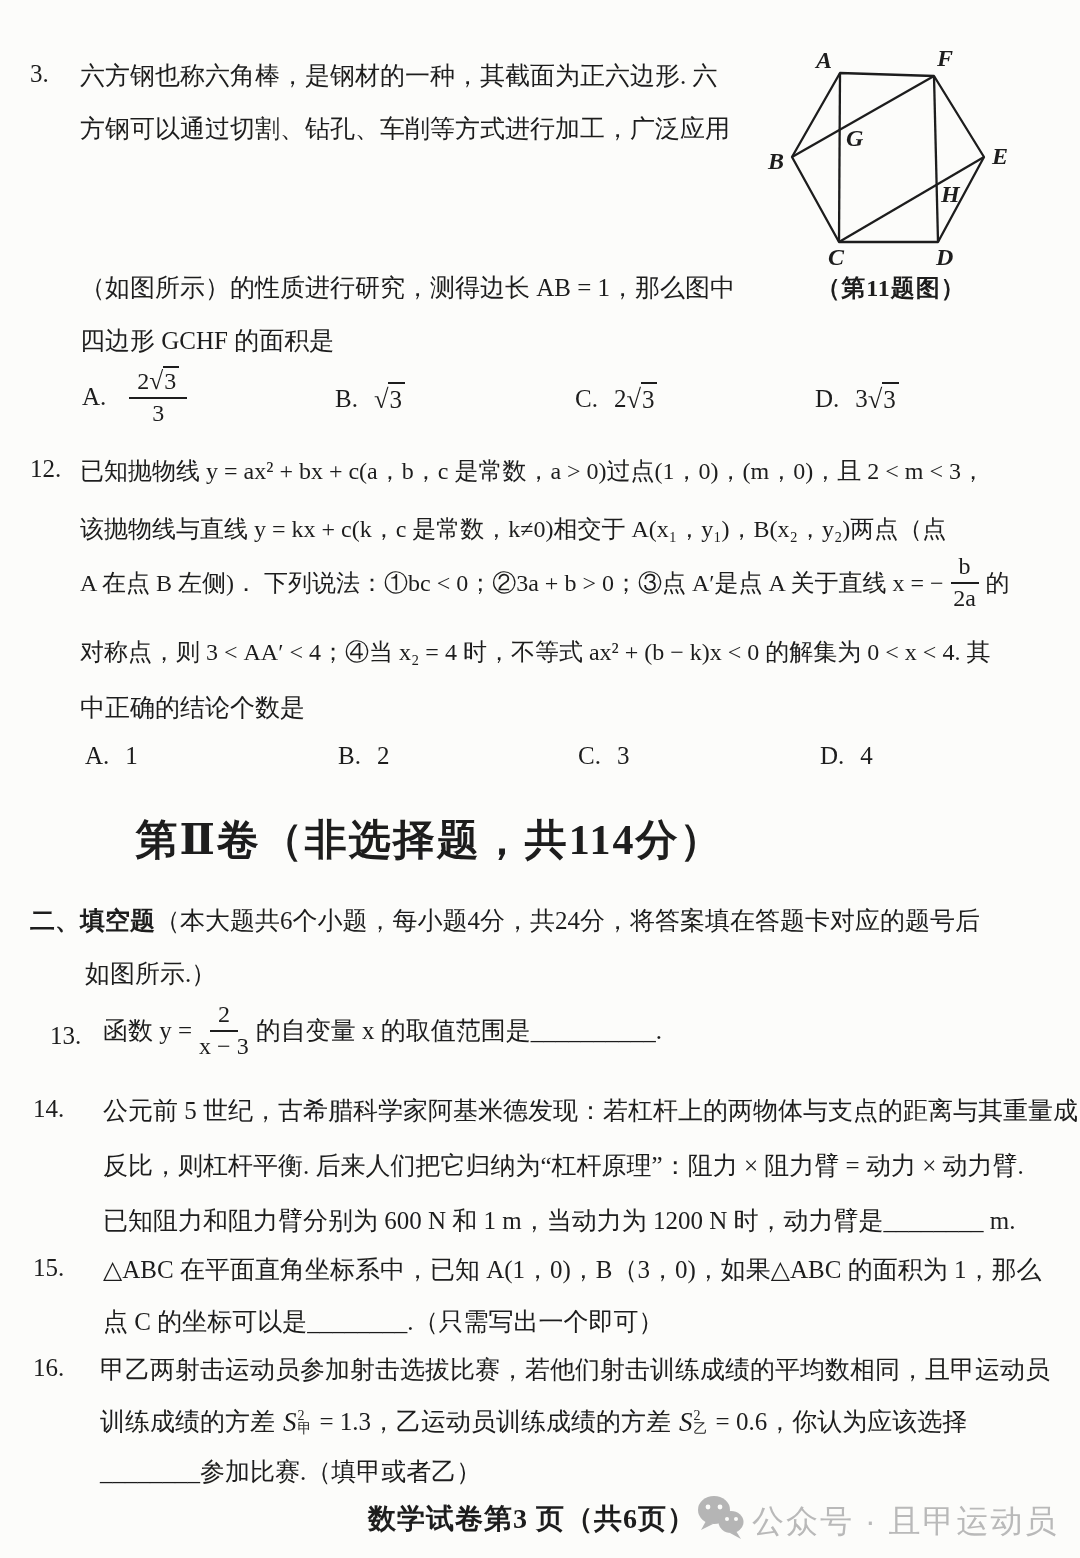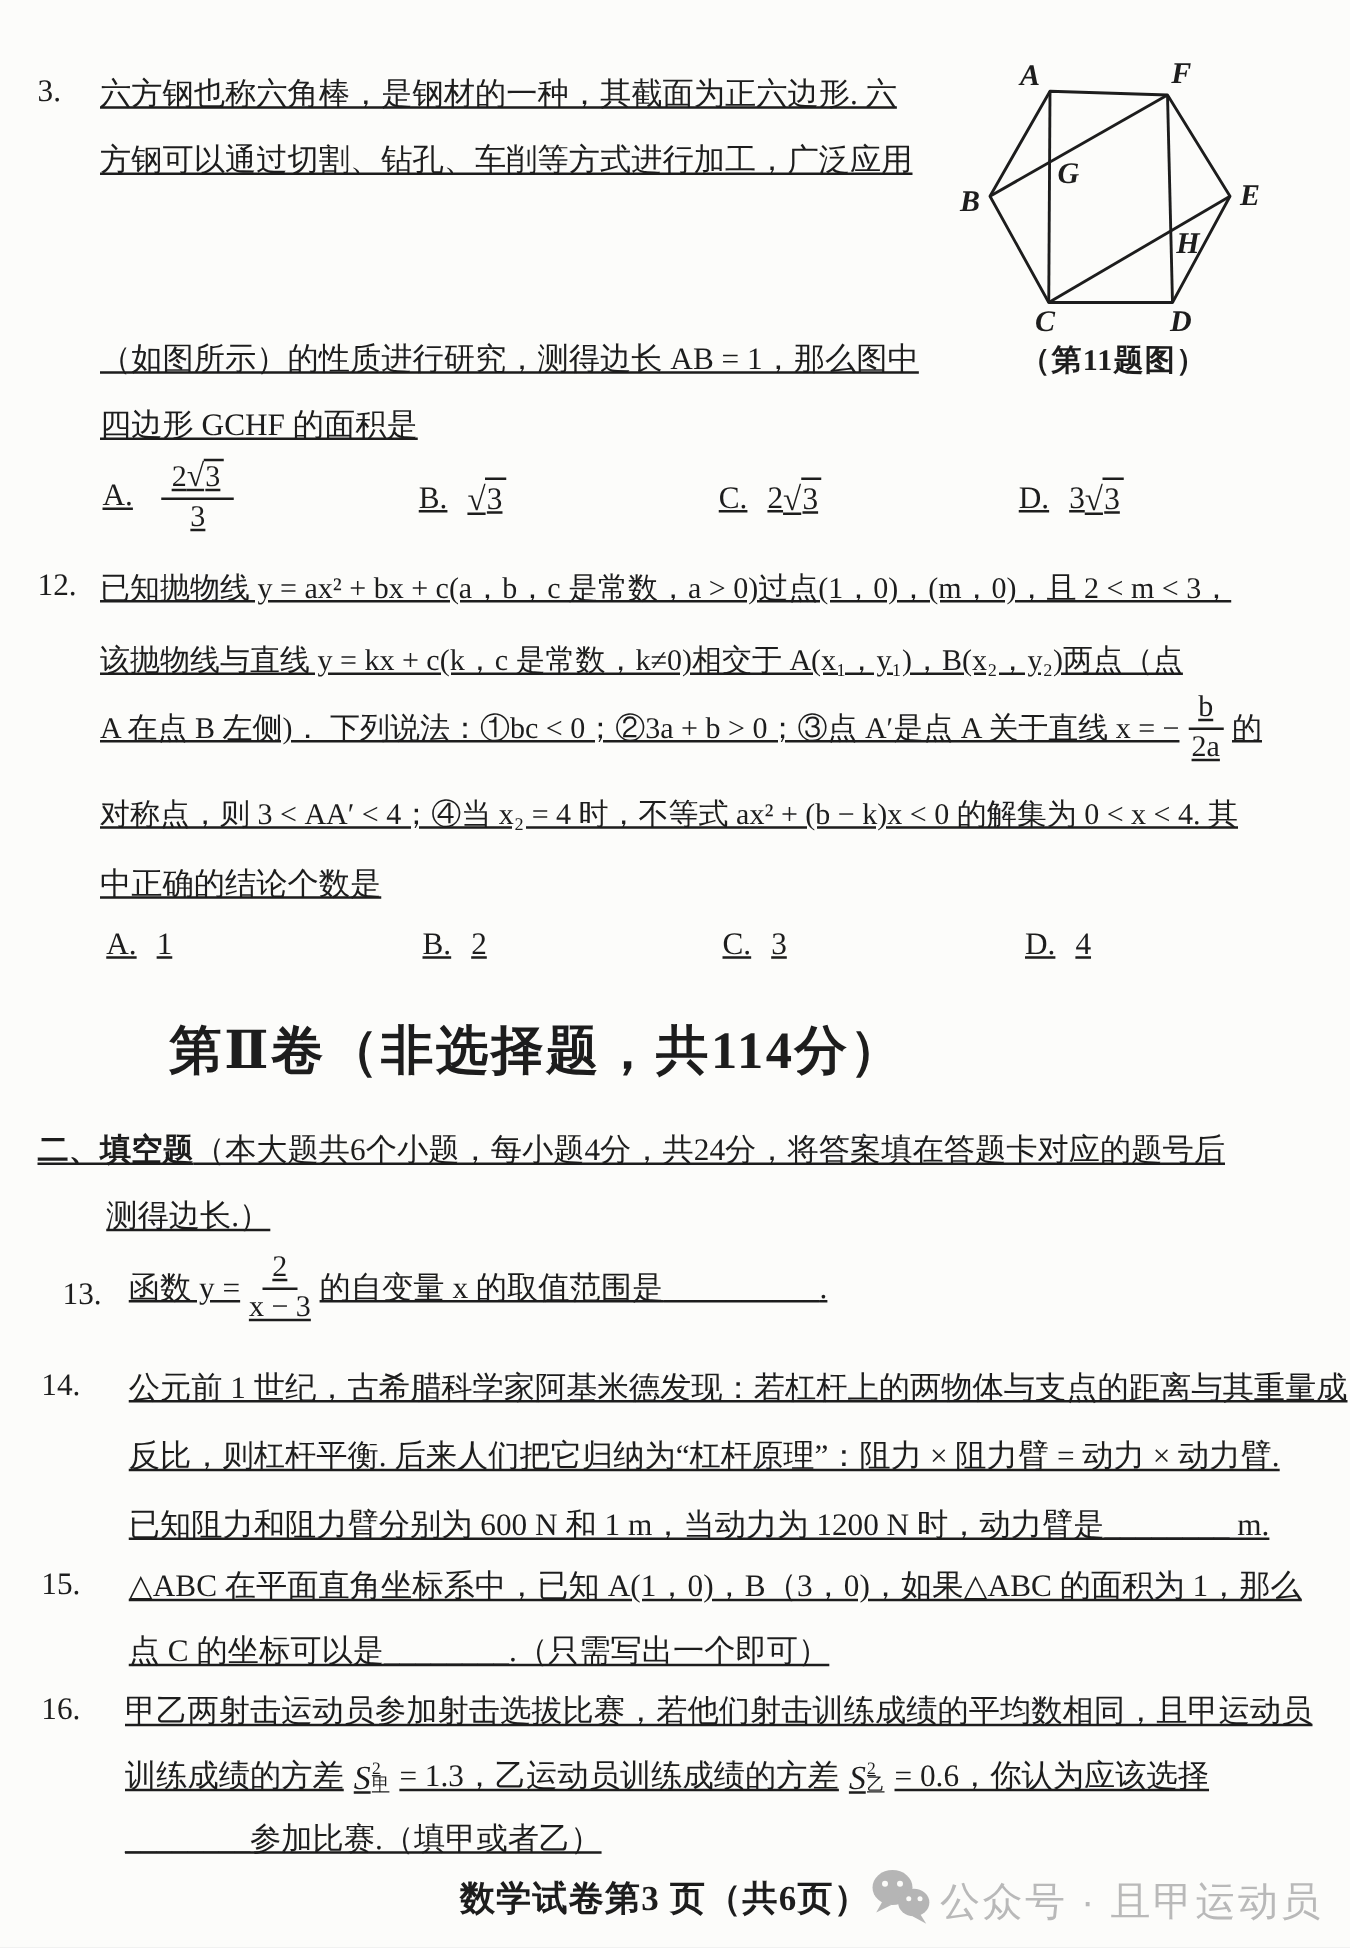--- a/index.html
+++ b/index.html
@@ -2,21 +2,21 @@
 <html><head>
 <meta charset="utf-8">
 <style>
   html,body { margin:0; padding:0; background:#e9e9e7; }
   .page {
     position:relative; width:1080px; height:1558px; margin:0 auto;
     background:#fcfcfa; color:#1d1d1d; overflow:hidden;
     font-family:"Liberation Serif","DejaVu Serif",serif;
   }
   .abs { position:absolute; white-space:nowrap; }
-  .t  { font-size:25px; line-height:32px;text-decoration:underline; }
+  .t  { font-size:25px; line-height:32px; }
   .math { font-size:24px; }
   .qnum { font-size:25px; }
   .flexline { display:flex; align-items:center; }
   .frac { display:inline-flex; flex-direction:column; align-items:center; text-align:center;
           margin:4px 7px; line-height:1.08; font-size:24px; }
   .frac .num { border-bottom:2px solid #1d1d1d; padding:0 8px 2px; display:block; }
   .frac .den { padding-top:2px; display:block; }
   .rad { font-size:1.06em; }
   .radicand { border-top:2.5px solid #1d1d1d; padding:0 3px 0 1px; }
   .heading { font-size:42px; font-weight:bold; letter-spacing:2px; text-align:center; width:859px; }
@@ -118,36 +118,36 @@
   <div class="abs flexline t" style="left:820px;top:740px">
     <span class="opt-label">D.</span>
     <span>4</span>
   </div>
 
   <div class="abs heading" style="left:0;top:812px">第Ⅱ卷（非选择题，共114分）</div>
 
   <div class="abs t" style="left:30px;top:905px">
     <span class="bold">二、填空题</span><span>（本大题共6个小题，每小题4分，共24分，将答案填在答题卡对应的题号后</span>
   </div>
-  <div class="abs t" style="left:85px;top:958px">测得边长.）</div>
+  <div class="abs t" style="left:85px;top:958px">如图所示.）</div>
 
   <div class="abs qnum" style="left:50px;top:1022px">13.</div>
   <div class="abs flexline t" style="left:103px;top:994px;height:74px">
     <span>函数 y =</span>
     <span class="frac">
       <span class="num">2</span>
       <span class="den">x − 3</span>
     </span>
     <span>的自变量 x 的取值范围是</span>
     <span>__________</span>
     <span>.</span>
   </div>
 
   <div class="abs qnum" style="left:33px;top:1095px">14.</div>
-  <div class="abs t" style="left:103px;top:1095px">公元前 1 世纪，古希腊科学家阿基米德发现：若杠杆上的两物体与支点的距离与其重量成</div>
+  <div class="abs t" style="left:103px;top:1095px">公元前 5 世纪，古希腊科学家阿基米德发现：若杠杆上的两物体与支点的距离与其重量成</div>
   <div class="abs t" style="left:103px;top:1150px">反比，则杠杆平衡. 后来人们把它归纳为“杠杆原理”：阻力 × 阻力臂 = 动力 × 动力臂.</div>
   <div class="abs t" style="left:103px;top:1205px">已知阻力和阻力臂分别为 600 N 和 1 m，当动力为 1200 N 时，动力臂是________ m.</div>
 
   <div class="abs qnum" style="left:33px;top:1254px">15.</div>
   <div class="abs t" style="left:103px;top:1254px">△ABC 在平面直角坐标系中，已知 A(1，0)，B（3，0)，如果△ABC 的面积为 1，那么</div>
   <div class="abs t" style="left:103px;top:1306px">点 C 的坐标可以是________.（只需写出一个即可）</div>
 
   <div class="abs qnum" style="left:33px;top:1354px">16.</div>
   <div class="abs t" style="left:100px;top:1354px">甲乙两射击运动员参加射击选拔比赛，若他们射击训练成绩的平均数相同，且甲运动员</div>
   <div class="abs flexline t" style="left:100px;top:1396px;height:52px">

